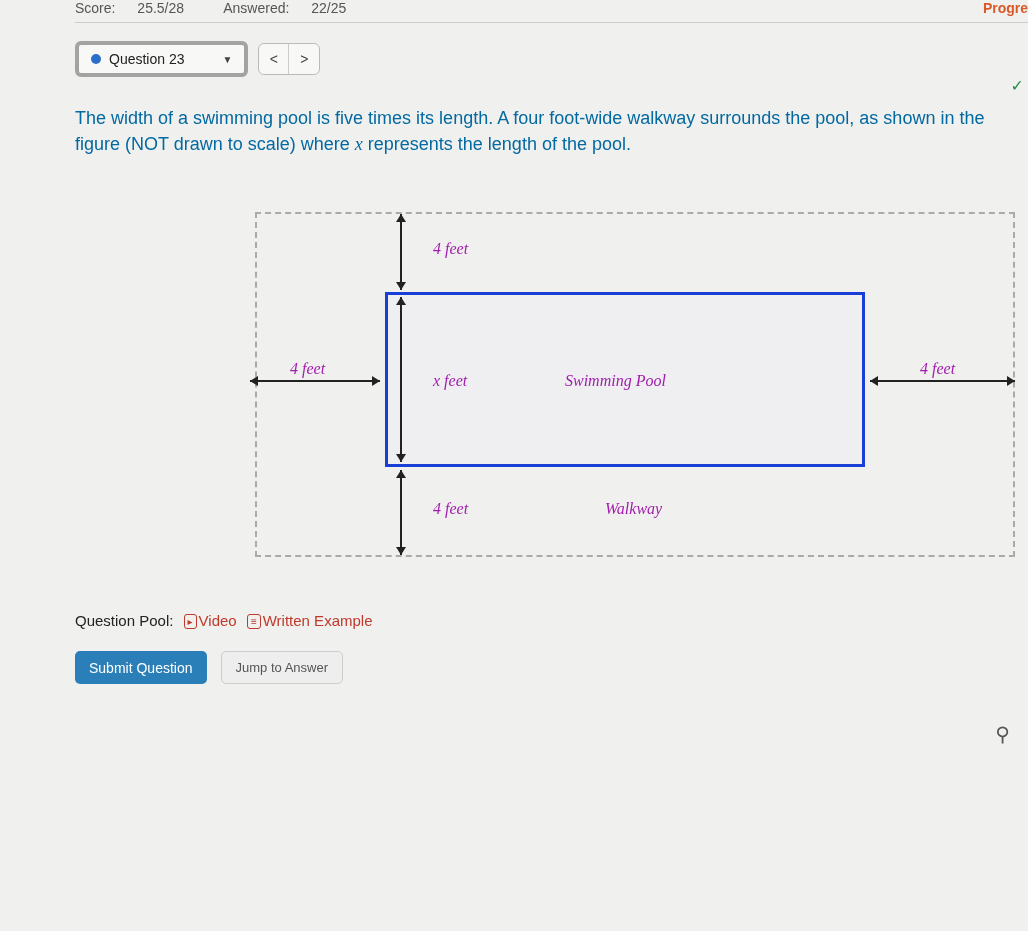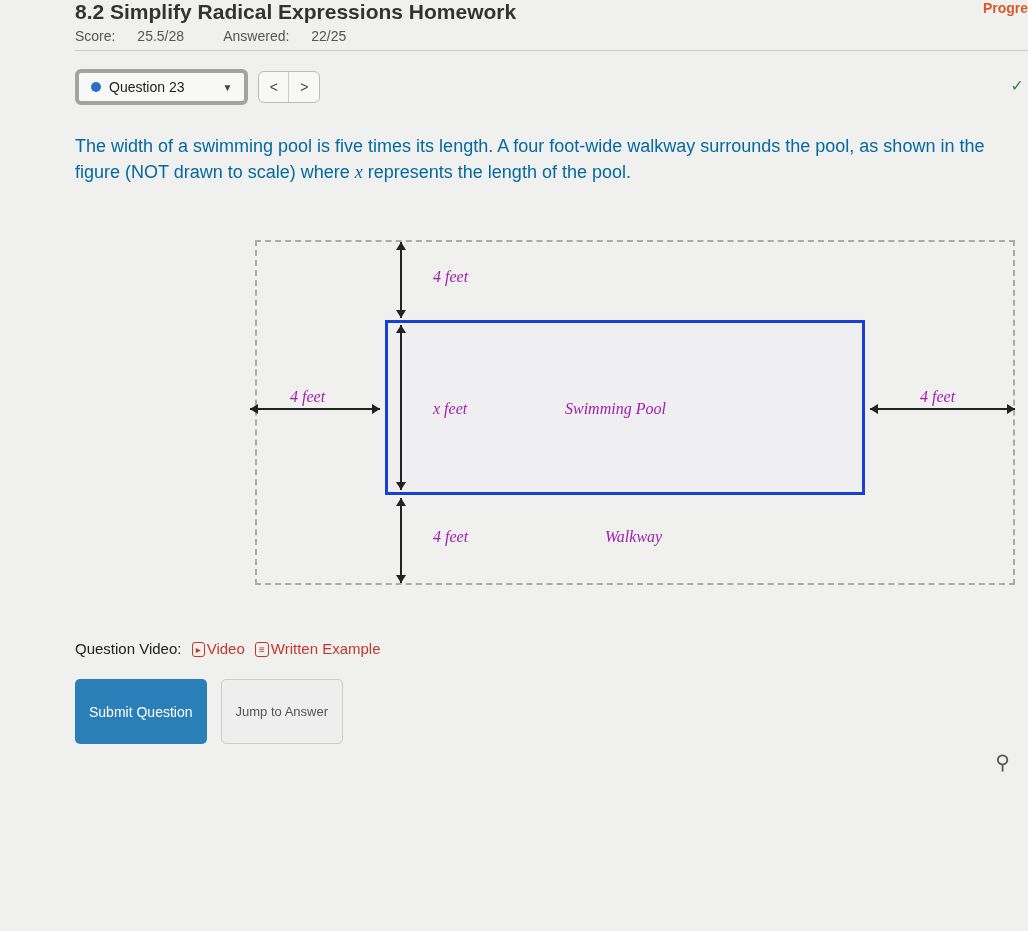--- a/index.html
+++ b/index.html
@@ -44,28 +44,27 @@
   .arrow-h::before, .arrow-h::after { content:''; position:absolute; top:-4px; border-top:5px solid transparent; border-bottom:5px solid transparent; }
   .arrow-h::before { left:0; border-right:8px solid #222; }
   .arrow-h::after { right:0; border-left:8px solid #222; }
   .qline { font-size: 15px; color:#222; margin: 10px 0 28px 0; }
   .qline input { border:1px solid #999; border-radius:3px; height:28px; width:265px; padding:2px 6px; font-size:14px; vertical-align: middle; background:#fdfdfd; }
   .helpline { font-size:15px; color:#222; margin-top: 16px; }
   .helpline .link { color:#c0392b; cursor:pointer; margin-left:6px; }
   .helpline .ic { display:inline-block; border:1px solid #c0392b; border-radius:3px; font-size:10px; padding:1px 3px; vertical-align:1px; margin-right:2px; color:#c0392b; }
   .buttons { margin-top: 22px; display:flex; gap:14px; }
   .submit-btn { background:#2a7fb8; color:#fff; border:none; border-radius:5px; padding:8px 14px; font-size:14px; cursor:pointer; }
-  .jump-btn { background:#eee; color:#555; border:1px solid #ccc; border-radius:5px; padding:24px 14px; font-size:13px; cursor:pointer; }
+  .jump-btn { background:#eee; color:#555; border:1px solid #ccc; border-radius:5px; padding:8px 14px; font-size:13px; cursor:pointer; }
   .zoom-icon { position:absolute; right:18px; top:635px; font-size:20px; color:#555; cursor:pointer; }
 </style>
 </head>
 <body>
 
 <div class="header">
-  <div class="title">8.2 Simplify Radical Expressions Homework</div>
   <div class="scoreline">
     <span><span>Score:</span> <span>25.5/28</span></span>
     <span><span>Answered:</span> <span>22/25</span></span>
   </div>
   <div class="progre">Progre</div>
   <div class="divider"></div>
 </div>
 
 <div class="nav-row">
   <div class="q-selector">
@@ -105,21 +104,21 @@
     <div class="arrow-v" style="left:145px; top:258px; height:85px;"></div>
     <div class="label" style="left:178px; top:288px;">4 feet</div>
     <div class="label" style="left:350px; top:288px; font-style:italic;">Walkway</div>
   </div>
 
   <div class="zoom-icon">⚲</div>
 
 
 
   <div class="helpline">
-    <span>Question Video:</span>
+    <span>Question Pool:</span>
     <span class="link"><span class="ic">▸</span><span>Video</span></span>
     <span class="link"><span class="ic">≡</span><span>Written Example</span></span>
   </div>
 
   <div class="buttons">
     <button class="submit-btn">Submit Question</button>
     <button class="jump-btn">Jump to Answer</button>
   </div>
 </div>
 

